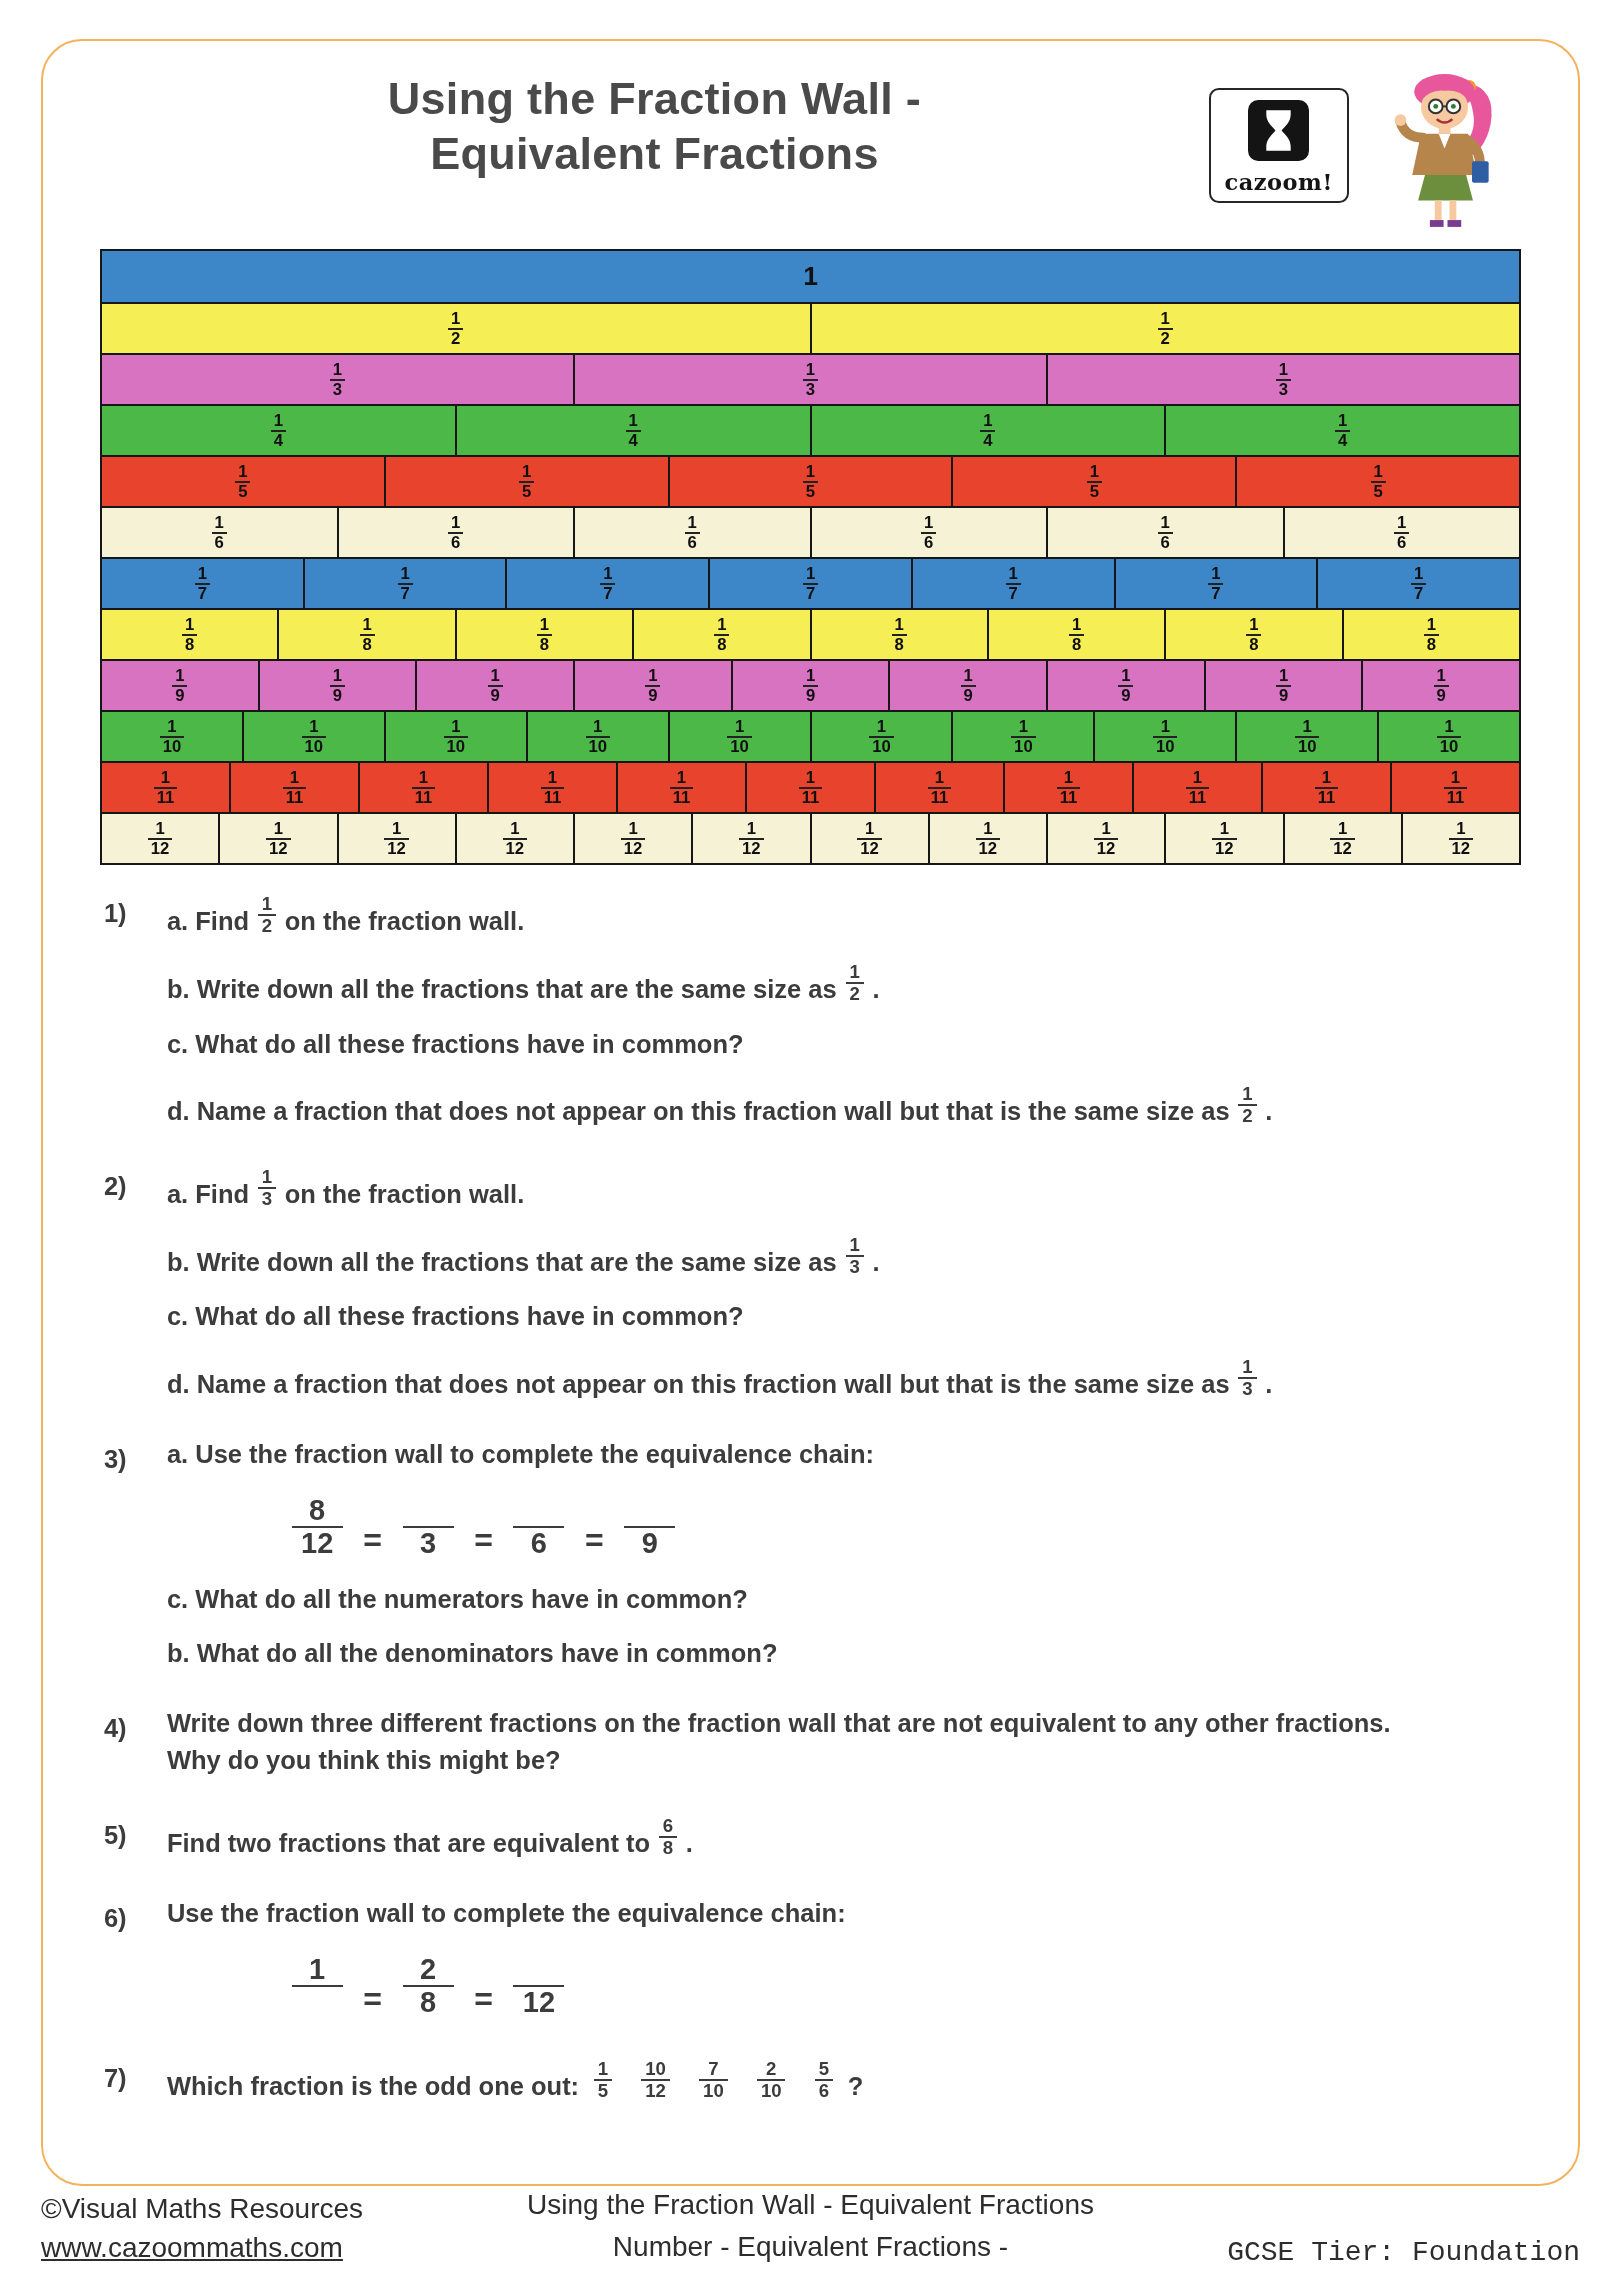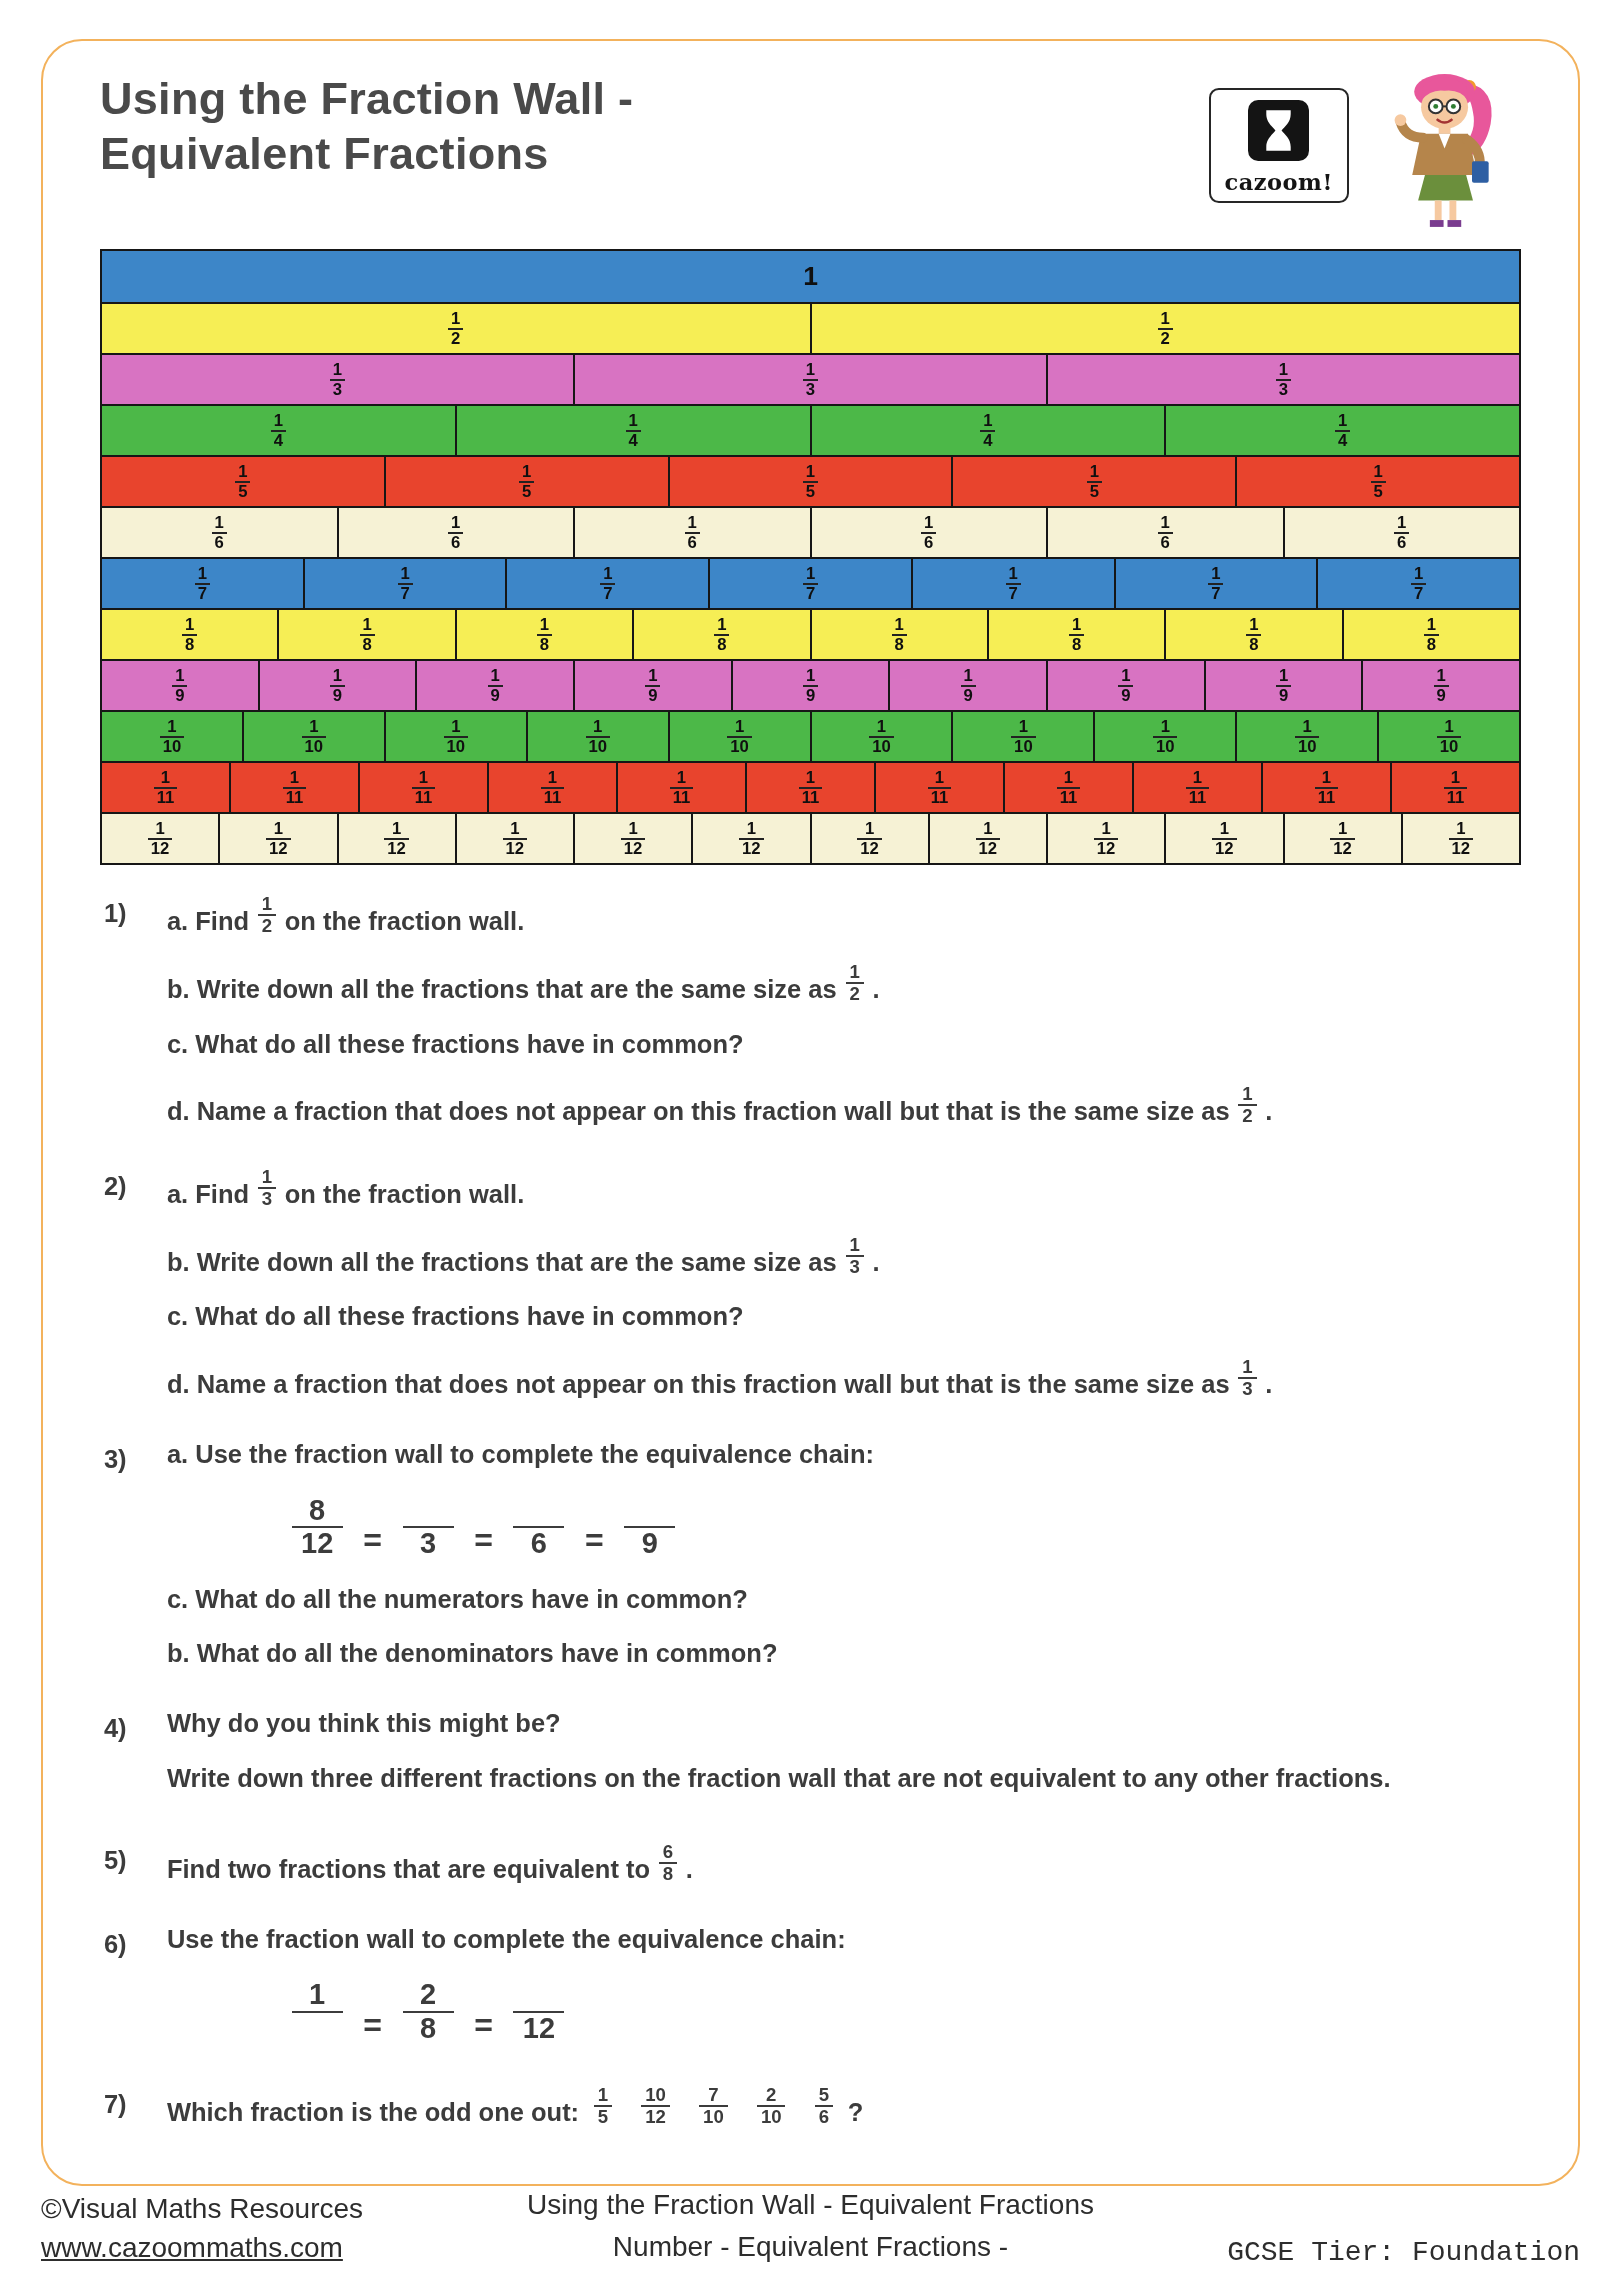--- a/index.html
+++ b/index.html
@@ -9,21 +9,21 @@
     background:#ffffff;color:#3f3f3f;
     font-family:"Liberation Sans",sans-serif;
   }
   .sheet{
     position:absolute;top:39px;left:41px;right:41px;height:2147px;
     border:2.9px solid #f3b25c;border-radius:41px;
     padding:25.5px 57px 0;background:#fff;
   }
   
   .header{display:flex;align-items:flex-start;margin-bottom:13.7px;}
-  .title{flex:1;margin:5.9px 0 0 0;font-size:45px;line-height:1.22;font-weight:bold;color:#4a4a4a;letter-spacing:0.3px;}
+  .title{flex:1;margin:5.9px 0 0 0;font-size:45px;line-height:1.22;font-weight:bold;color:#4a4a4a;letter-spacing:0.3px;text-align:center;}
   .logo-box{margin-top:21.6px;border:2.9px solid #262626;border-radius:9.8px;padding:9.8px 13.7px 5.9px;display:flex;flex-direction:column;align-items:center;background:#fff;flex-shrink:0;}
   .logo-text{font-family:"DejaVu Serif",serif;font-weight:bold;font-size:22.5px;color:#151515;margin-top:3.9px;letter-spacing:0.5px;}
   .teacher{margin-left:25.5px;flex-shrink:0;}
   
   .wall{border:2px solid #161616;margin-bottom:29px;}
   .wall-row{display:flex;height:51px;}
   .wall-row+.wall-row{border-top:2px solid #161616;}
   .wall-cell{flex:1;display:flex;align-items:center;justify-content:center;}
   .wall-cell+.wall-cell{border-left:2px solid #161616;}
   .whole-label{font-weight:bold;font-size:26.5px;color:#101010;}
@@ -693,25 +693,25 @@
             <span class="q-text">c. What do all the numerators have in common?</span>
           </div>
           <div class="q-line">
             <span class="q-text">b. What do all the denominators have in common?</span>
           </div>
         </div>
       </div>
       <div class="question">
         <div class="q-num">4)</div>
         <div class="q-body">
-          <div class="q-line">
-            <span class="q-text">Why do you think this might be?</span>
-          </div>
           <div class="q-line tight">
             <span class="q-text">Write down three different fractions on the fraction wall that are not equivalent to any other fractions.</span>
+          </div>
+          <div class="q-line">
+            <span class="q-text">Why do you think this might be?</span>
           </div>
         </div>
       </div>
       <div class="question">
         <div class="q-num">5)</div>
         <div class="q-body">
           <div class="q-line">
             <span class="q-text">Find two fractions that are equivalent to</span>
             <span class="frac">
               <span class="num">6</span>

